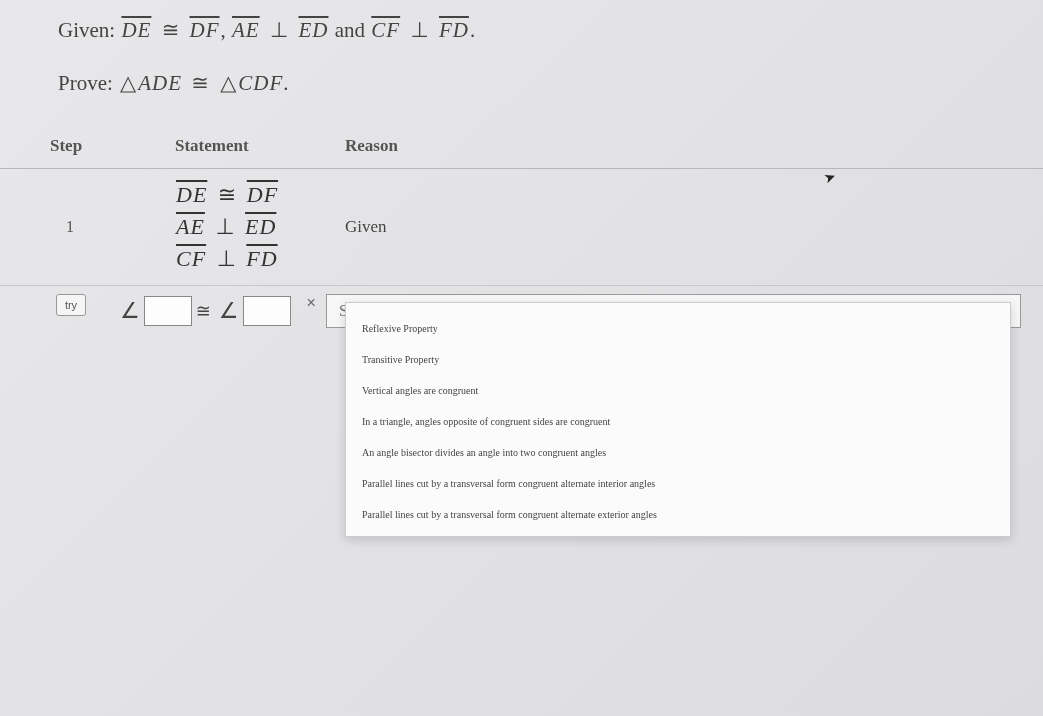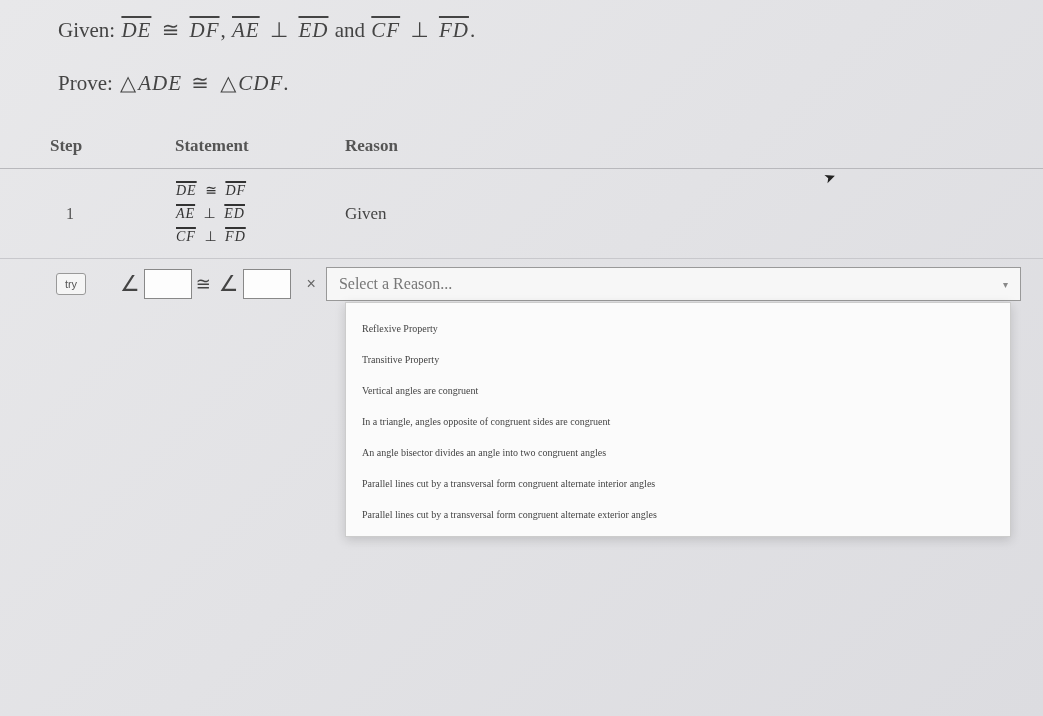--- a/index.html
+++ b/index.html
@@ -39,27 +39,26 @@
   .actual-thead .c2 { width:170px;}
   .actual-thead .c3 { flex:1;}
 
   .row1 {
     display: flex;
     align-items: center;
     border-bottom: 1px solid #c8c8cc;
     padding: 10px 0;
   }
   .row1 .c1 { width: 175px; text-align: left; padding-left: 66px; color:#555; font-size:16px;}
-  .row1 .c2 { width: 170px; font-size: 14px; color:#333; }
+  .row1 .c2 { width: 170px; font-size: 22px; color:#333; }
   .row1 .c2 .sline { padding: 3px 0; }
   .row1 .c3 { flex: 1; font-size: 17px; color:#444; }
 
   .row2 {
     display: flex;
-    align-items: center;
     padding: 8px 0 0 0;
     position: relative;
   }
   .try-btn {
     margin-left: 56px;
     width: 30px; height: 22px;
     border: 1px solid #999;
     background: #f5f5f5;
     font-size: 11px;
     color: #555;

